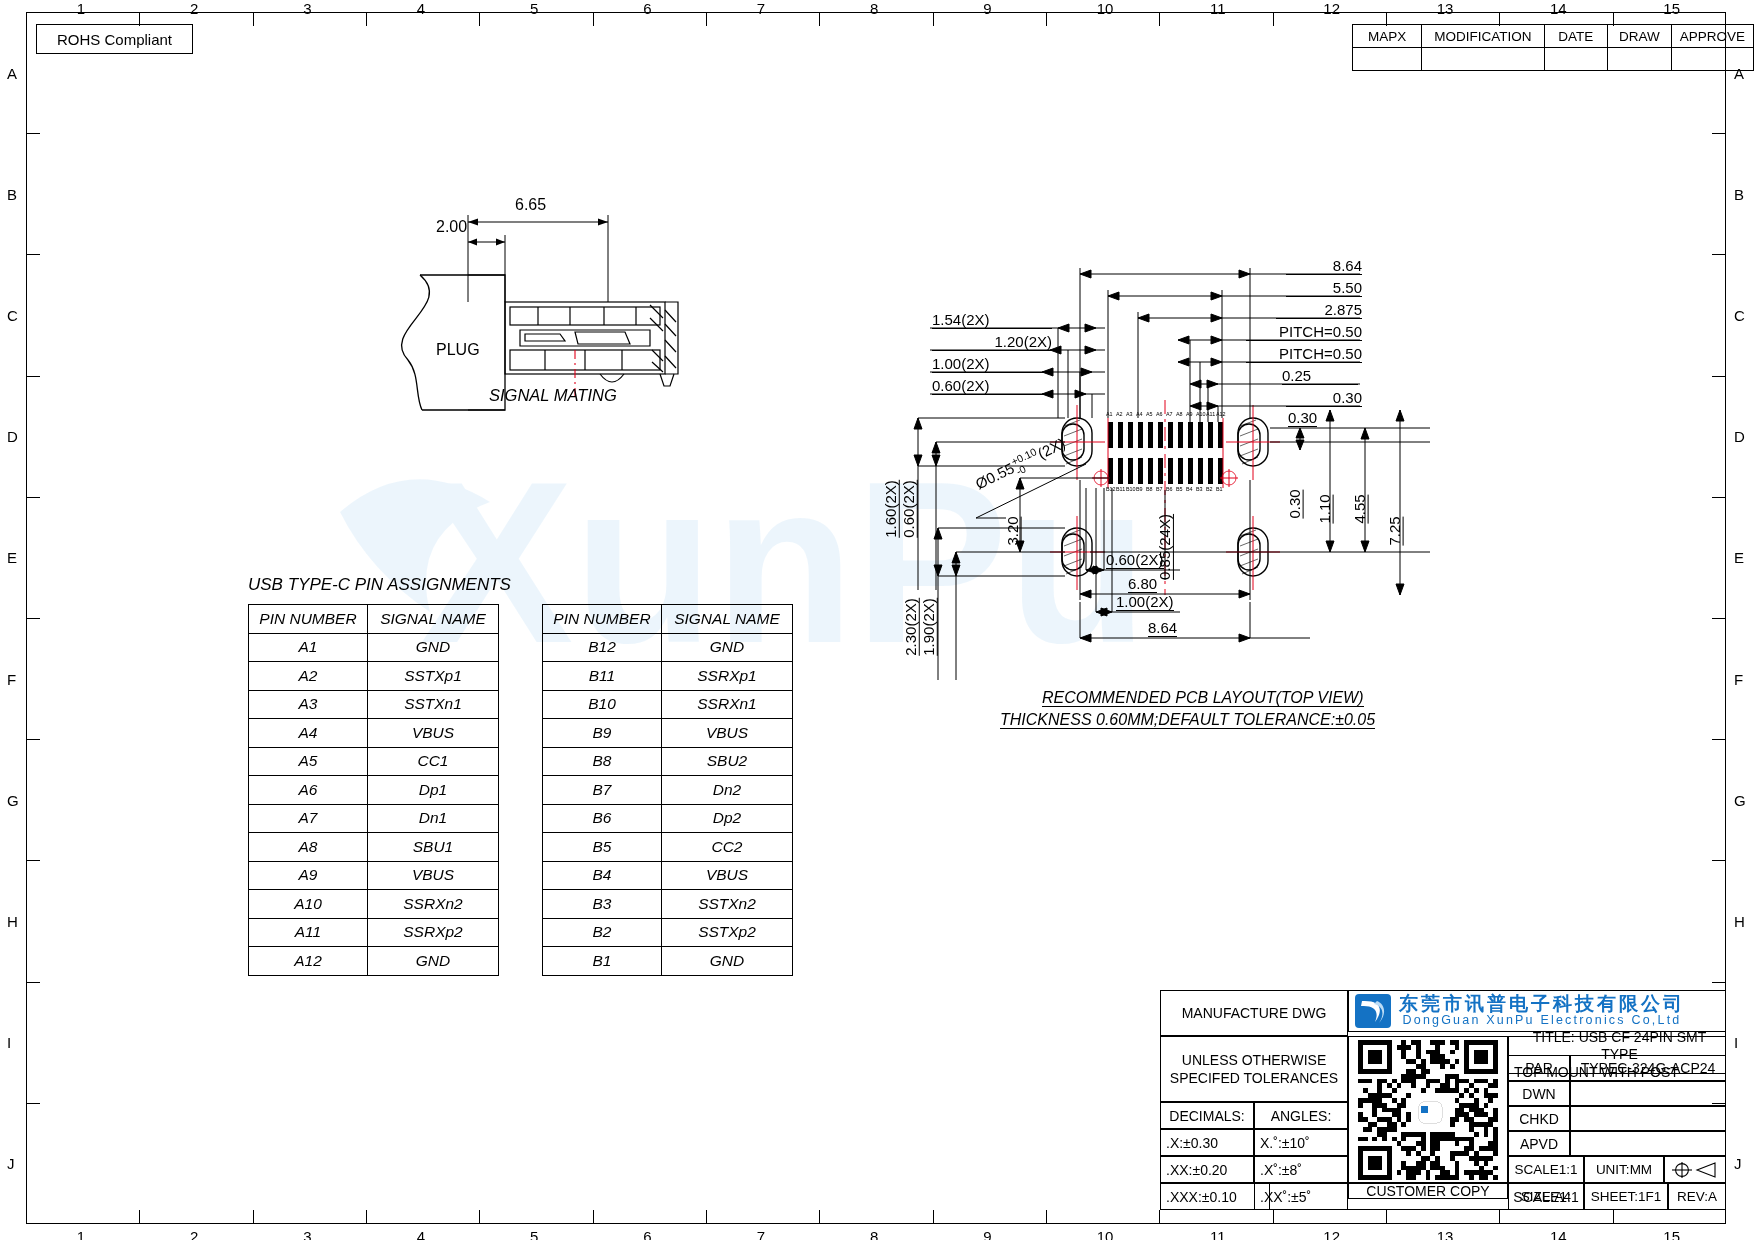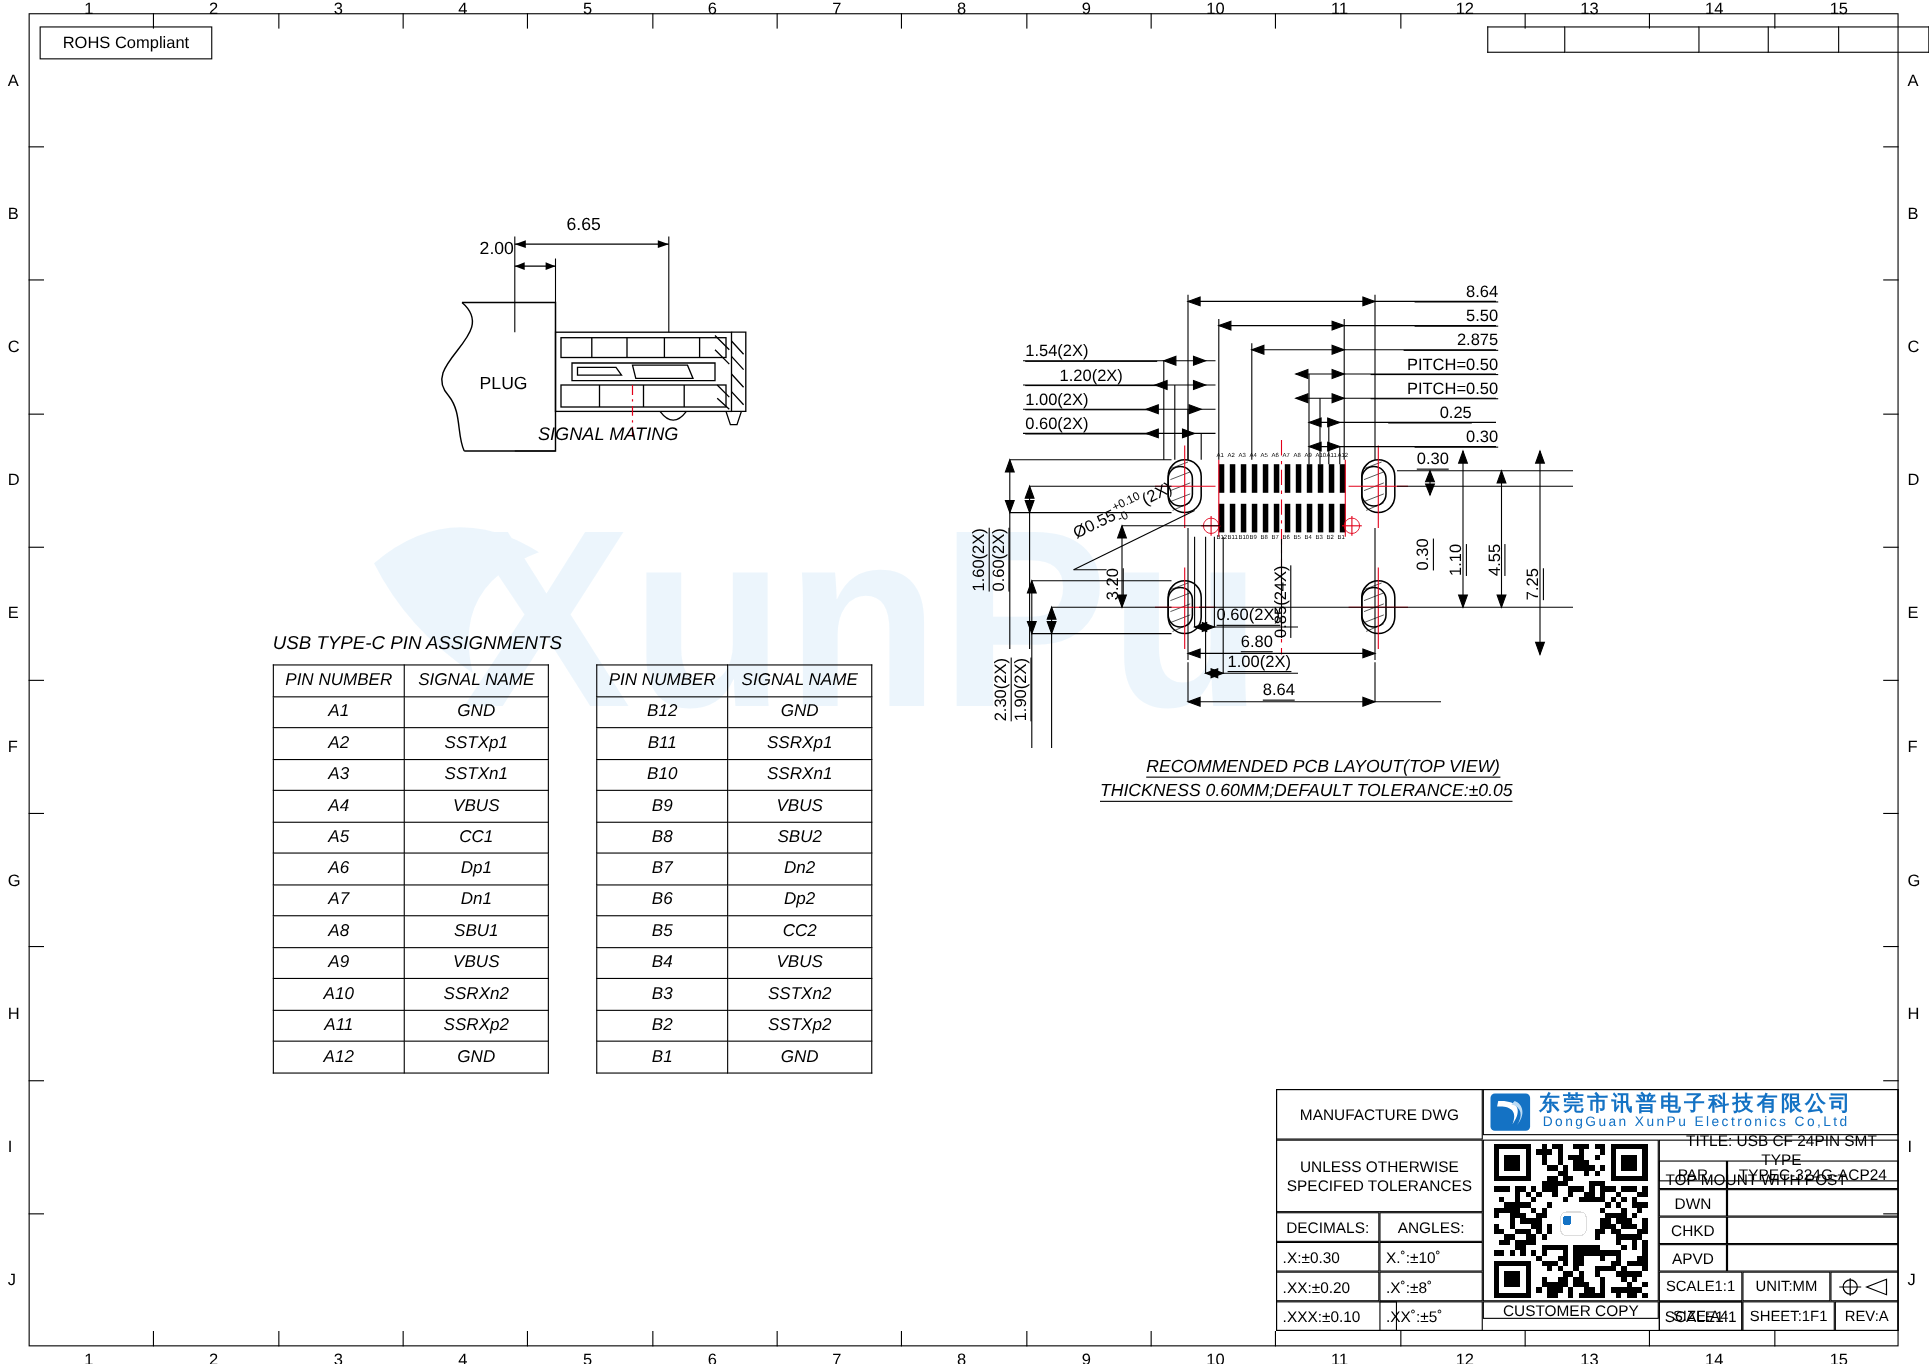--- a/index.html
+++ b/index.html
@@ -163,20 +163,27 @@
       <div class="tick" style="left: 1712px; top: 1102.8px; width: 14px; height: 1px;"></div>
     </div>
 
   <div class="abs" style="left:36px;top:24px;width:155px;height:28px;border:1.3px solid #000;">
     <div class="ctr" style="width:100%;height:100%;font-size:15px;">ROHS Compliant</div>
   </div>
 
   <table class="pintbl rev" style="left:1352px;top:24px;">
     <tbody id="rev-body">
         <tr>
+          <td style="width: 62px; font-style: normal;">MAPX</td>
+          <td style="width: 115px; font-style: normal;">MODIFICATION</td>
+          <td style="width: 56px; font-style: normal;">DATE</td>
+          <td style="width: 56px; font-style: normal;">DRAW</td>
+          <td style="width: 74px; font-style: normal;">APPROVE</td>
+        </tr>
+        <tr>
           <td style="width: 62px; font-style: normal;"></td>
           <td style="width: 115px; font-style: normal;"></td>
           <td style="width: 56px; font-style: normal;"></td>
           <td style="width: 56px; font-style: normal;"></td>
           <td style="width: 74px; font-style: normal;"></td>
         </tr>
       </tbody>
   </table>
 
   <div class="abs" style="left:360px;top:210px;width:360px;height:220px;">
@@ -600,26 +607,26 @@
         <div style="position: absolute; font-size: 5.4px; left: 316px; top: 236px;">B2</div>
         <div style="position: absolute; font-size: 5.4px; left: 326px; top: 236px;">B1</div>
       </div>
 
     
     <div class="dimtxt underline" style="left:396px;top:7px;width:76px;text-align:right;">8.64</div>
     <div class="dimtxt underline" style="left:396px;top:29px;width:76px;text-align:right;">5.50</div>
     <div class="dimtxt underline" style="left:386px;top:51px;width:86px;text-align:right;">2.875</div>
     <div class="dimtxt underline" style="left:356px;top:73px;width:116px;text-align:right;">PITCH=0.50</div>
     <div class="dimtxt underline" style="left:356px;top:95px;width:116px;text-align:right;">PITCH=0.50</div>
-    <div class="dimtxt underline" style="left:372px;top:117px;width:76px;text-align:right;">0.25</div>
+    <div class="dimtxt underline" style="left:392px;top:117px;width:76px;text-align:left;">0.25</div>
     <div class="dimtxt underline" style="left:396px;top:139px;width:76px;text-align:right;">0.30</div>
 
     
     <div class="dimtxt underline" style="left:42px;top:61px;width:120px;text-align:left;">1.54(2X)</div>
-    <div class="dimtxt underline" style="left:42px;top:83px;width:120px;text-align:center;">1.20(2X)</div>
+    <div class="dimtxt underline" style="left:42px;top:83px;width:120px;text-align:right;">1.20(2X)</div>
     <div class="dimtxt underline" style="left:42px;top:105px;width:112px;text-align:left;">1.00(2X)</div>
     <div class="dimtxt underline" style="left:42px;top:127px;width:112px;text-align:left;">0.60(2X)</div>
 
     
     <div class="dimtxt" style="left:-28px;top:250px;transform:rotate(-90deg);transform-origin:center;border-bottom:1px solid #000;">1.60(2X)</div>
     <div class="dimtxt" style="left:-10px;top:250px;transform:rotate(-90deg);transform-origin:center;border-bottom:1px solid #000;">0.60(2X)</div>
     <div class="dimtxt" style="left:-8px;top:368px;transform:rotate(-90deg);transform-origin:center;border-bottom:1px solid #000;">2.30(2X)</div>
     <div class="dimtxt" style="left:10px;top:368px;transform:rotate(-90deg);transform-origin:center;border-bottom:1px solid #000;">1.90(2X)</div>
     <div class="dimtxt" style="left:242px;top:288px;transform:rotate(-90deg);transform-origin:center;border-bottom:1px solid #000;">0.85(24X)</div>
     <div class="dimtxt" style="left:108px;top:272px;transform:rotate(-90deg);transform-origin:center;border-bottom:1px solid #000;">3.20</div>

